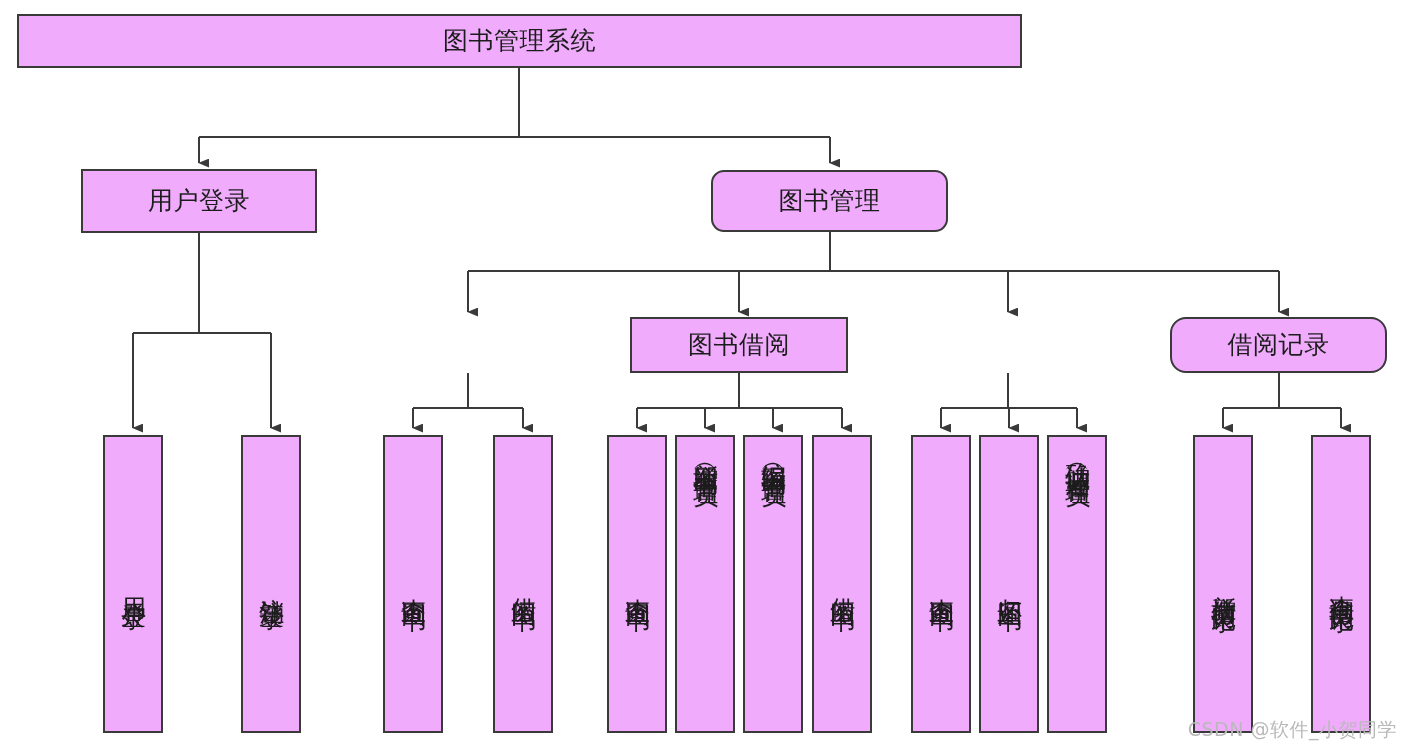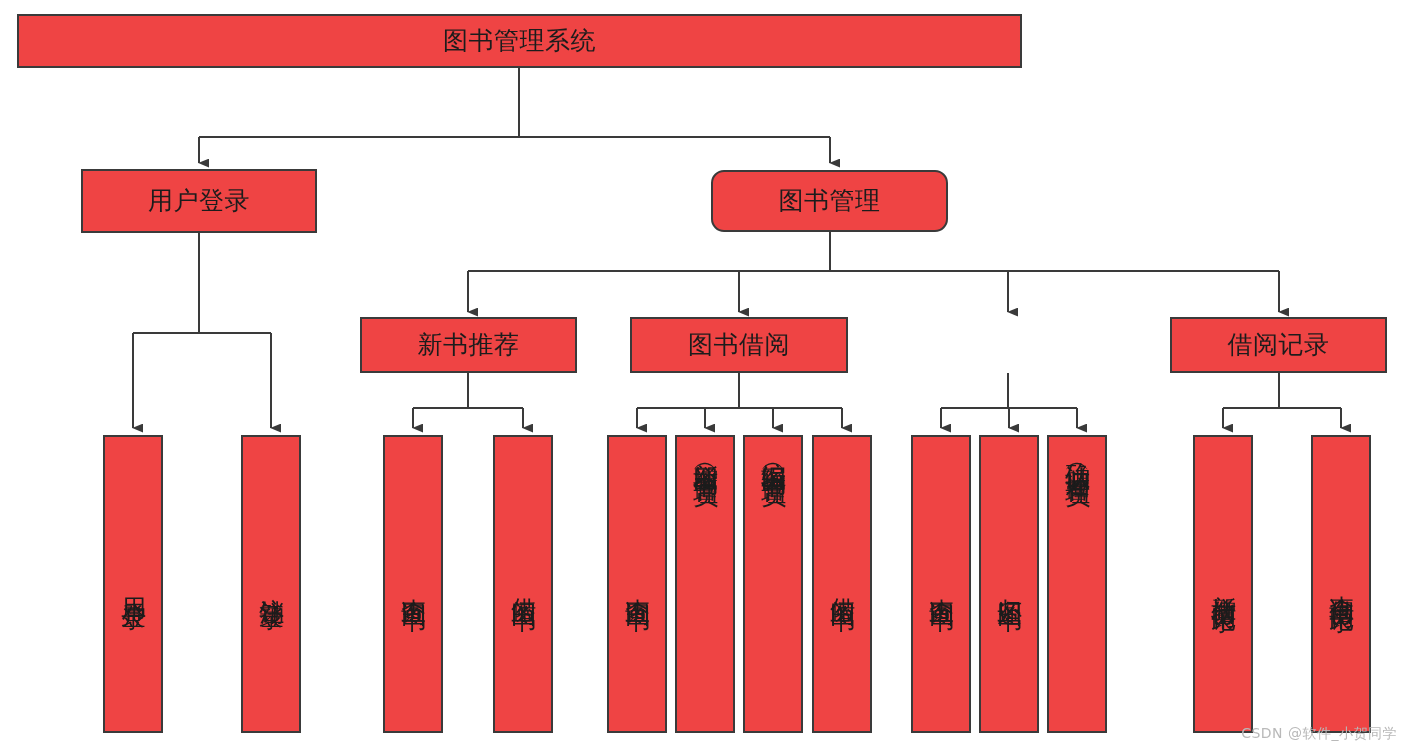--- a/index.html
+++ b/index.html
@@ -14,21 +14,21 @@
   #diagram{
     position:absolute;left:0;top:0;width:1405px;height:747px;
   }
   svg.edges{
     position:absolute;left:0;top:0;width:1405px;height:747px;
     pointer-events:none;
   }
   .node{
     position:absolute;
     box-sizing:border-box;
-    background:#ef4444;
+    background:#f0abfc;
     border:2px solid #3a3a3a;
     display:flex;
     align-items:center;
     justify-content:center;
     color:#1c1c1c;
   }
   .node .lbl{
     display:block;
     text-align:center;
     line-height:1.22;
@@ -55,21 +55,21 @@
     white-space:nowrap;
   }
   .node.vert.mid{
     align-items:center;
     padding-top:0;
   }
   .watermark{
     position:absolute;
     right:8px;
     bottom:4px;
-    font-size:14px;
+    font-size:19px;
     color:#b9b9b9;
     letter-spacing:0.5px;
     white-space:nowrap;
     user-select:none;
   }
 </style>
 </head>
 <body>
 
 <div id="diagram">
@@ -129,27 +129,24 @@
     <span class="lbl">图书管理系统</span>
   </div>
 
   <div class="node horiz" style="left:81px;top:169px;width:236px;height:64px;">
     <span class="lbl">用户登录</span>
   </div>
   <div class="node horiz" style="left:711px;top:170px;width:237px;height:62px;border-radius:13px;">
     <span class="lbl">图书管理</span>
   </div>
 
-  <div class="node horiz" style="left:360px;top:317px;width:217px;height:56px;">
-    <span class="lbl">新书推荐</span>
-  </div>
   <div class="node horiz" style="left:630px;top:317px;width:218px;height:56px;">
     <span class="lbl">图书借阅</span>
   </div>
-  <div class="node horiz" style="left:1170px;top:317px;width:217px;height:56px;">
+  <div class="node horiz" style="left:1170px;top:317px;width:217px;height:56px;border-radius:16px;">
     <span class="lbl">借阅记录</span>
   </div>
 
   <div class="node vert mid" style="left:103px;top:435px;width:60px;height:298px;">
     <span class="lbl">用户登录</span>
   </div>
   <div class="node vert mid" style="left:241px;top:435px;width:60px;height:298px;">
     <span class="lbl">注销登录</span>
   </div>
 

